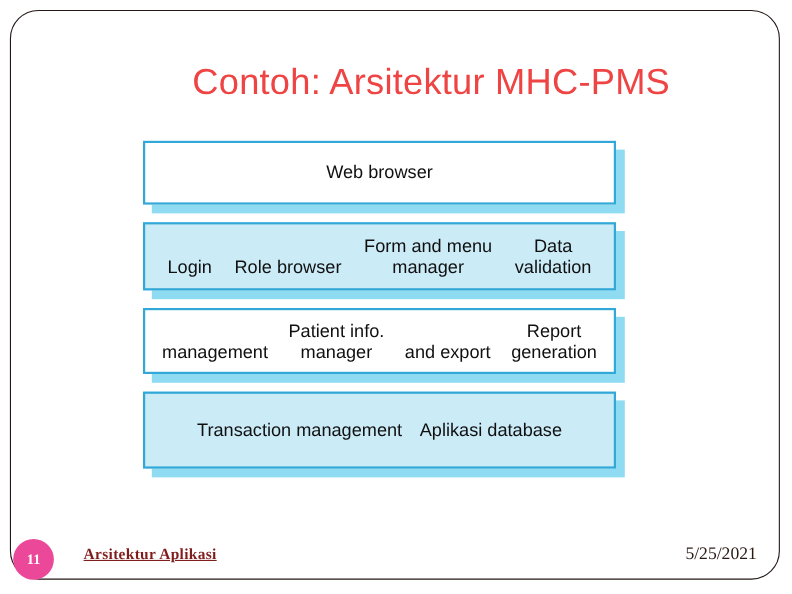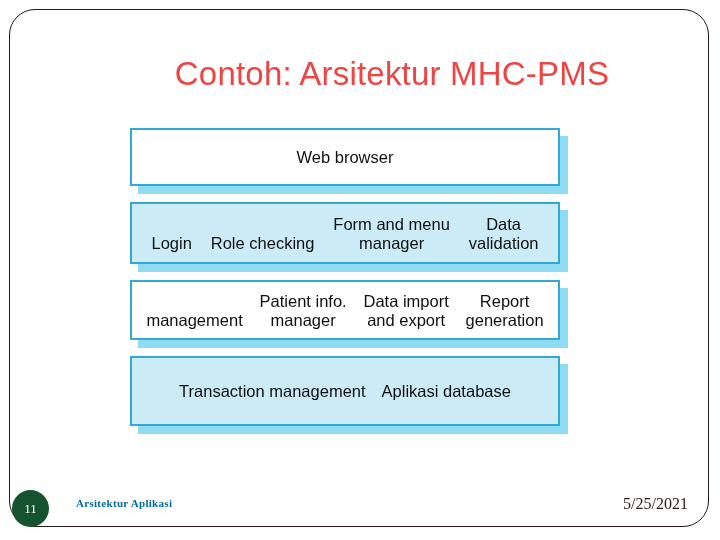--- a/index.html
+++ b/index.html
@@ -122,40 +122,41 @@
   #layer-data     .layer-box { height: 70px; gap: 12px; }
   #layer-data     .layer-shadow { height: 70px; }
 
   #slide-number-badge {
     position: absolute;
     left: 12px;
     top: 490px;
     width: 37px;
     height: 37px;
     border-radius: 50%;
-    background: #14532d;
+    background: #ec4899;
     color: #ffffff;
     font-size: 13px;
     font-family: "Liberation Serif", serif;
-    font-weight: 400;
+    font-weight: 700;
     display: flex;
     align-items: center;
     justify-content: center;
     z-index: 5;
   }
 
   #footer-label {
     position: absolute;
     left: 76px;
     top: 497px;
-    color: #0369a1;
-    font-size: 11px;
+    color: #7f1d1d;
+    font-size: 14px;
     font-family: "Liberation Serif", serif;
     font-weight: 700;
     letter-spacing: 0.3px;
+    text-decoration: underline;
   }
 
   #footer-date {
     position: absolute;
     right: 32px;
     top: 495px;
     color: #2B1A14;
     font-size: 16px;
     font-family: "Liberation Serif", serif;
     font-weight: 400;
@@ -181,21 +182,21 @@
       </div>
     </div>
 
     <div class="layer-wrap" id="layer-app">
       <div class="layer-shadow"></div>
       <div class="layer-box fill-blue">
         <div class="cell">
           <div class="stack-line">Login</div>
         </div>
         <div class="cell">
-          <div class="stack-line">Role checking</div>
+          <div class="stack-line">Role browser</div>
         </div>
         <div class="cell">
           <div class="stack-line">Form and menu</div>
           <div class="stack-line">manager</div>
         </div>
         <div class="cell">
           <div class="stack-line">Data</div>
           <div class="stack-line">validation</div>
         </div>
       </div>
@@ -205,21 +206,20 @@
       <div class="layer-shadow"></div>
       <div class="layer-box fill-white">
         <div class="cell">
           <div class="stack-line">management</div>
         </div>
         <div class="cell">
           <div class="stack-line">Patient info.</div>
           <div class="stack-line">manager</div>
         </div>
         <div class="cell">
-          <div class="stack-line">Data import</div>
           <div class="stack-line">and export</div>
         </div>
         <div class="cell">
           <div class="stack-line">Report</div>
           <div class="stack-line">generation</div>
         </div>
       </div>
     </div>
 
     <div class="layer-wrap" id="layer-data">

